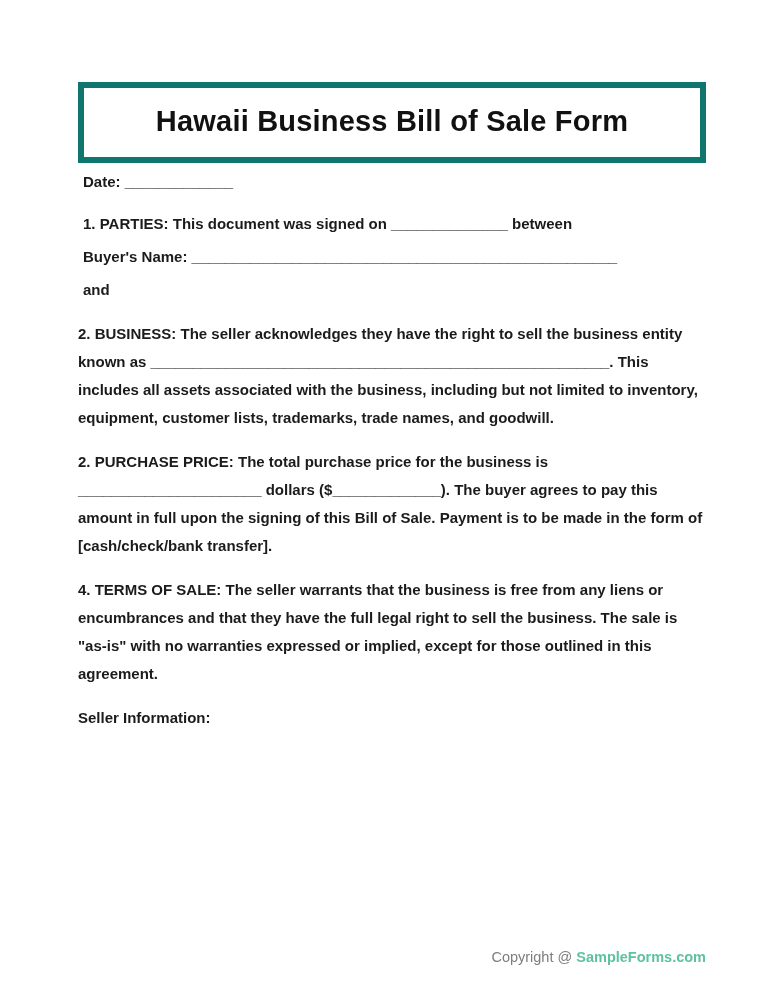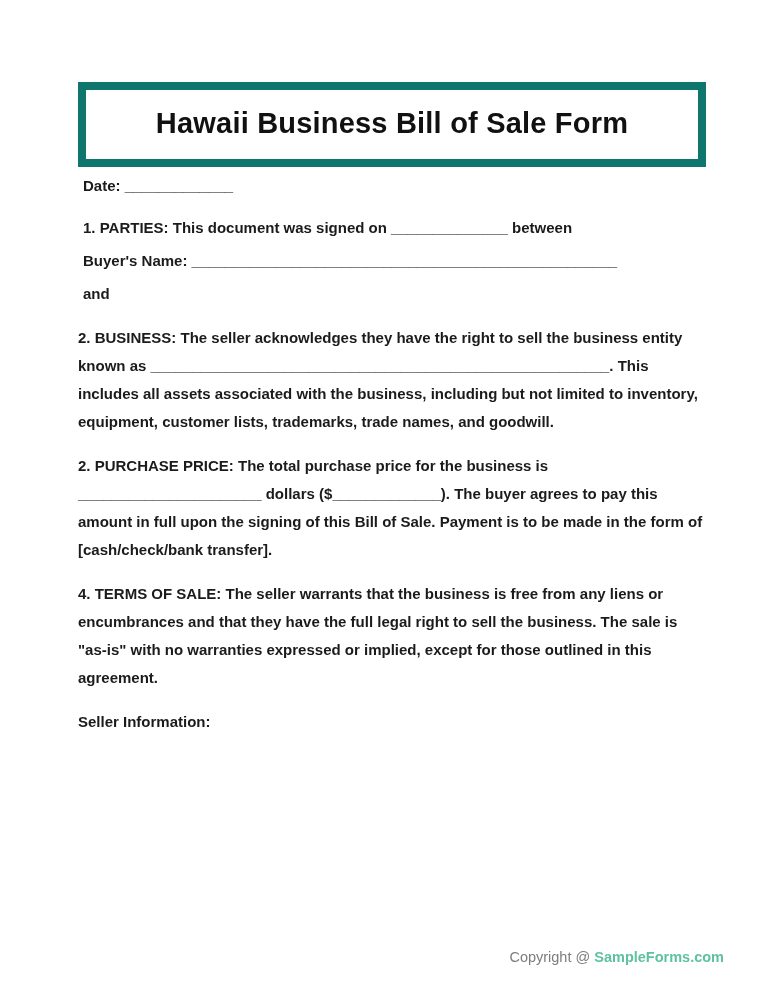--- a/index.html
+++ b/index.html
@@ -13,21 +13,21 @@
     width: 784px;
     height: 997px;
     background: #ffffff;
     font-family: "Liberation Sans", sans-serif;
     color: #1b1b1b;
     overflow: hidden;
   }
   .title-box {
     margin: 82px 78px 0 78px;
     width: 628px;
-    border: 8px solid #0f766e;
+    border: 6px solid #0f766e;
     padding: 17px 10px 19px 10px;
     text-align: center;
   }
   .title-box h1 {
     margin: 0;
     font-size: 29px;
     font-weight: 700;
     color: #111111;
     letter-spacing: 0.2px;
     white-space: nowrap;
@@ -39,21 +39,21 @@
     font-weight: 700;
     line-height: 28px;
     color: #1b1b1b;
   }
   .date-line { margin-top: 33px; }
   .block { margin-top: 14px; }
   .para { margin-top: 16px; }
   .line { margin: 5px; }
   .footer {
     position: absolute;
-    right: 60px;
+    right: 78px;
     bottom: 30px;
     font-size: 14.5px;
     line-height: 20px;
     white-space: nowrap;
   }
   .footer .copyright-text {
     color: #7d7d7d;
     font-weight: 400;
   }
   .footer .brand-link {

